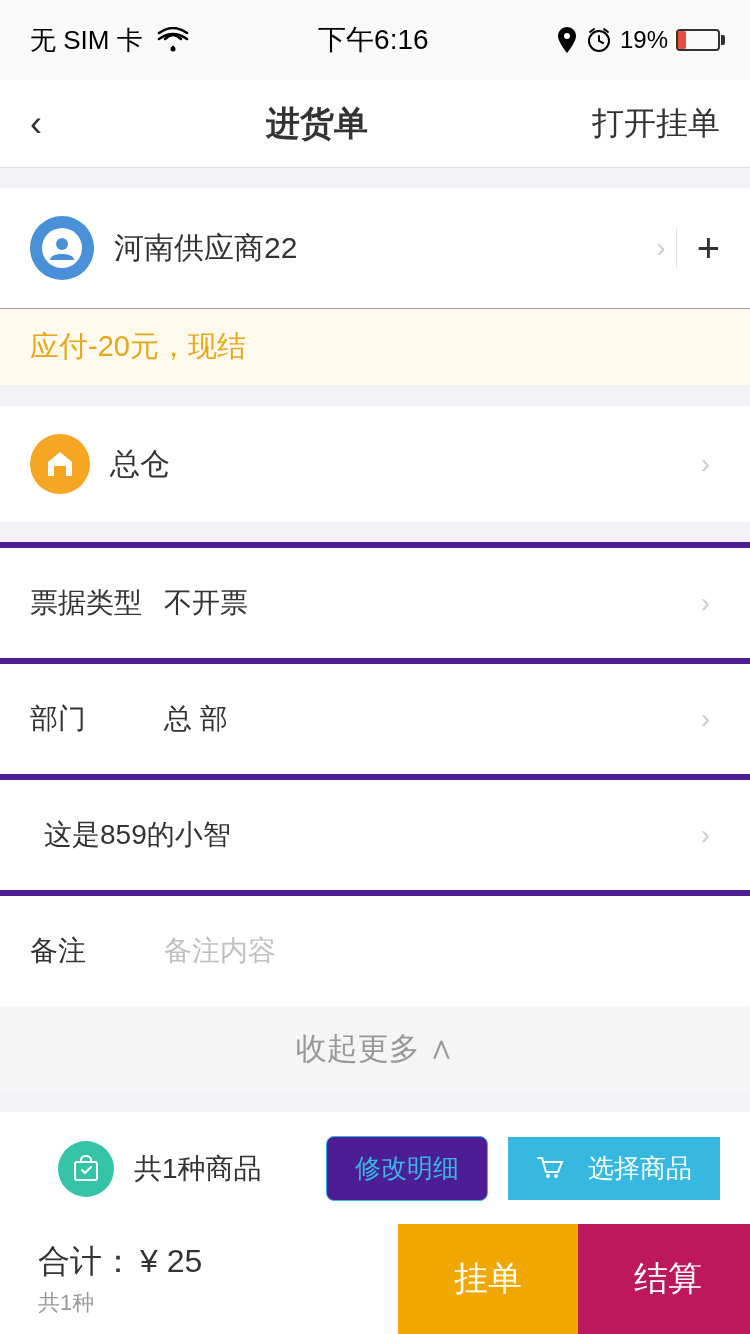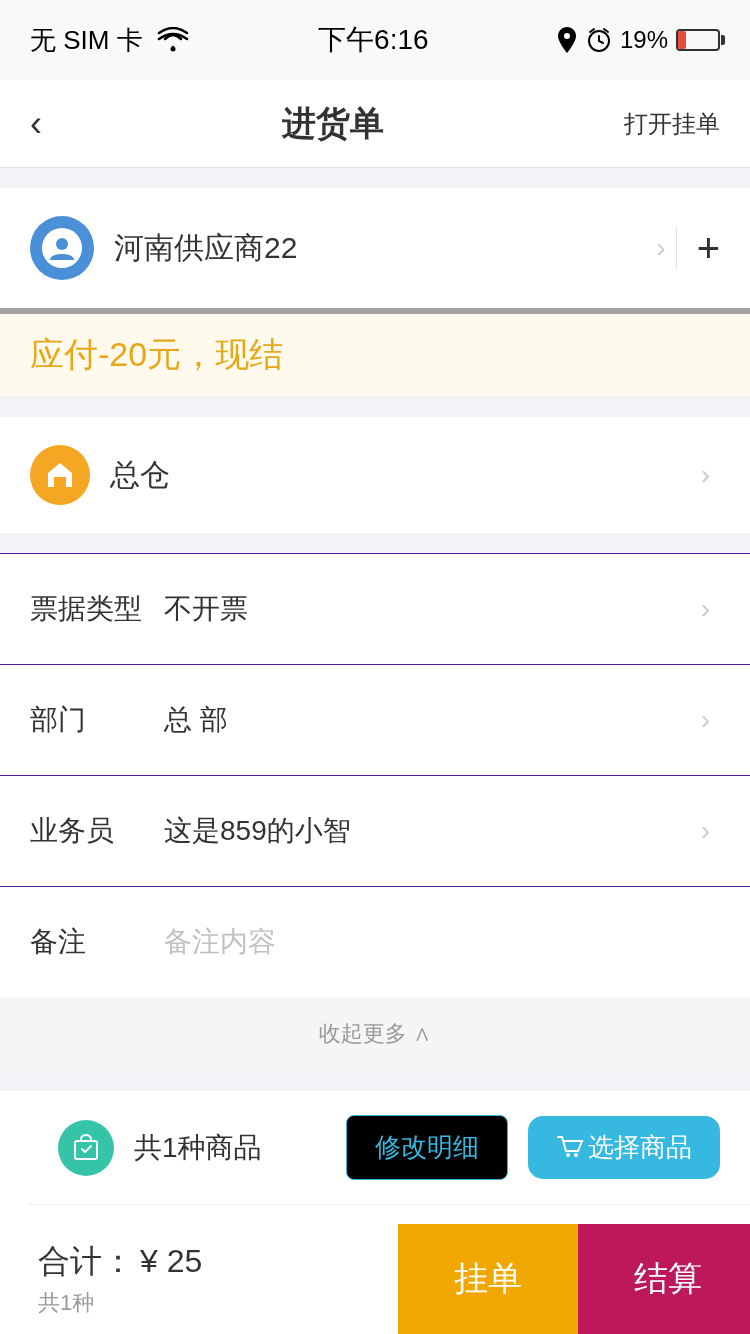--- a/index.html
+++ b/index.html
@@ -70,21 +70,21 @@
       font-size: 36px;
       color: #333;
       cursor: pointer;
     }
     .nav-title {
       font-size: 34px;
       font-weight: 600;
       color: #333;
     }
     .nav-action {
-      font-size: 24px;
+      font-size: 32px;
       color: #333;
       cursor: pointer;
     }
 
     
     .content {
       width: 750px;
       padding-bottom: 120px;
     }
 
@@ -99,21 +99,21 @@
       background: #fff;
       width: 750px;
     }
 
     
     .supplier-row {
       display: flex;
       align-items: center;
       padding: 28px 30px;
       background: #fff;
-      border-bottom: 6px solid #a3a3a3;
+      border-bottom: 1px solid #a3a3a3;
     }
     .supplier-avatar {
       width: 64px;
       height: 64px;
       border-radius: 50%;
       background: #4a90d9;
       display: flex;
       align-items: center;
       justify-content: center;
       margin-right: 20px;
@@ -146,21 +146,21 @@
       padding-left: 20px;
       border-left: 1px solid #e0e0e0;
       cursor: pointer;
       line-height: 1;
     }
 
     
     .notice-bar {
       background: #fff9ee;
       padding: 18px 30px;
-      font-size: 34px;
+      font-size: 29px;
       color: #e6a817;
       border-bottom: 1px solid #f0f0f0;
     }
 
     
     .warehouse-row {
       display: flex;
       align-items: center;
       padding: 28px 30px;
       background: #fff;
@@ -182,21 +182,21 @@
       font-size: 30px;
       color: #333;
     }
 
     
     .form-row {
       display: flex;
       align-items: center;
       padding: 36px 30px;
       background: #fff;
-      border-top: 1px solid #4c1d95;
+      border-top: 6px solid #4c1d95;
     }
     .form-label {
       font-size: 28px;
       color: #333;
       min-width: 120px;
     }
     .form-value {
       flex: 1;
       font-size: 28px;
       color: #333;
@@ -204,21 +204,21 @@
     }
     .form-placeholder {
       color: #c0c0c0;
     }
 
     
     .collapse-row {
       background: #f5f5f5;
       padding: 22px 30px;
       text-align: center;
-      font-size: 22px;
+      font-size: 31px;
       color: #999;
       cursor: pointer;
     }
 
     
     .products-header {
       background: #fff;
       padding: 24px 30px;
       display: flex;
       align-items: center;
@@ -239,37 +239,37 @@
       flex-shrink: 0;
     }
     .products-count {
       flex: 1;
       font-size: 28px;
       color: #333;
     }
     .btn-outline {
       border: 1px solid #36b8e0;
       color: #36b8e0;
-      background: #000000;
+      background: #4c1d95;
       padding: 14px 28px;
       border-radius: 8px;
       font-size: 26px;
       cursor: pointer;
     }
     .btn-primary {
       background: #36b8e0;
       color: #fff;
       border: none;
       padding: 14px 28px;
-      border-radius: 15px;
+      border-radius: 0;
       font-size: 26px;
       cursor: pointer;
       display: flex;
       align-items: center;
-      gap: 4px;
+      gap: 24px;
     }
 
     
     .product-item {
       background: #fff;
       padding: 24px 30px;
       display: flex;
       align-items: flex-start;
       gap: 24px;
       border-bottom: 1px solid #f0f0f0;
@@ -452,21 +452,20 @@
       <span class="chevron">›</span>
     </div>
 
     <div class="form-row">
       <span class="form-label">部门</span>
       <span class="form-value">总 部</span>
       <span class="chevron">›</span>
     </div>
 
     <div class="form-row">
-      <span class="form-label">业务员</span>
       <span class="form-value">这是859的小智</span>
       <span class="chevron">›</span>
     </div>
 
     <div class="form-row">
       <span class="form-label">备注</span>
       <span class="form-value form-placeholder">备注内容</span>
     </div>
 
   </div>

